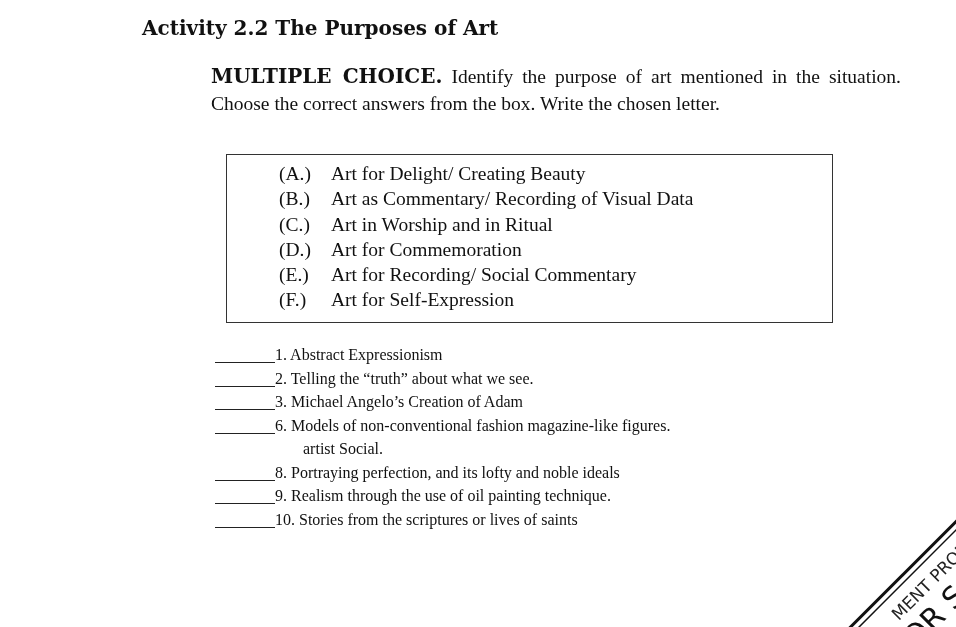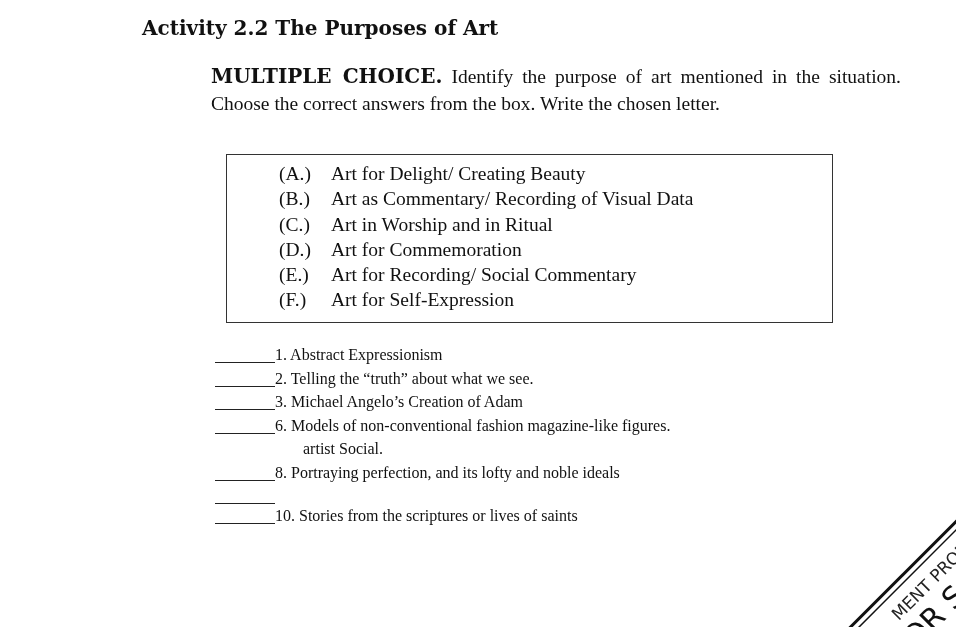--- a/index.html
+++ b/index.html
@@ -162,20 +162,21 @@
     </li>
   <li class="q-cont">
       <span>artist Social.</span>
     </li>
   <li>
       <span class="blank"></span>
       <span class="q-text"><span>8.</span><span> Portraying perfection, and its lofty and noble ideals</span></span>
     </li>
   <li>
       <span class="blank"></span>
+      <span class="q-text"><span>9.</span><span> Realism through the use of oil painting technique.</span></span>
     </li>
   <li>
       <span class="blank"></span>
       <span class="q-text"><span>10.</span><span> Stories from the scriptures or lives of saints</span></span>
     </li>
 </ul>
 
 <svg class="stamp" viewBox="0 0 260 260" xmlns="http://www.w3.org/2000/svg">
   <g transform="rotate(-45 130 130)">
     <line x1="-60" y1="100" x2="320" y2="100" stroke="#111" stroke-width="3"></line>

